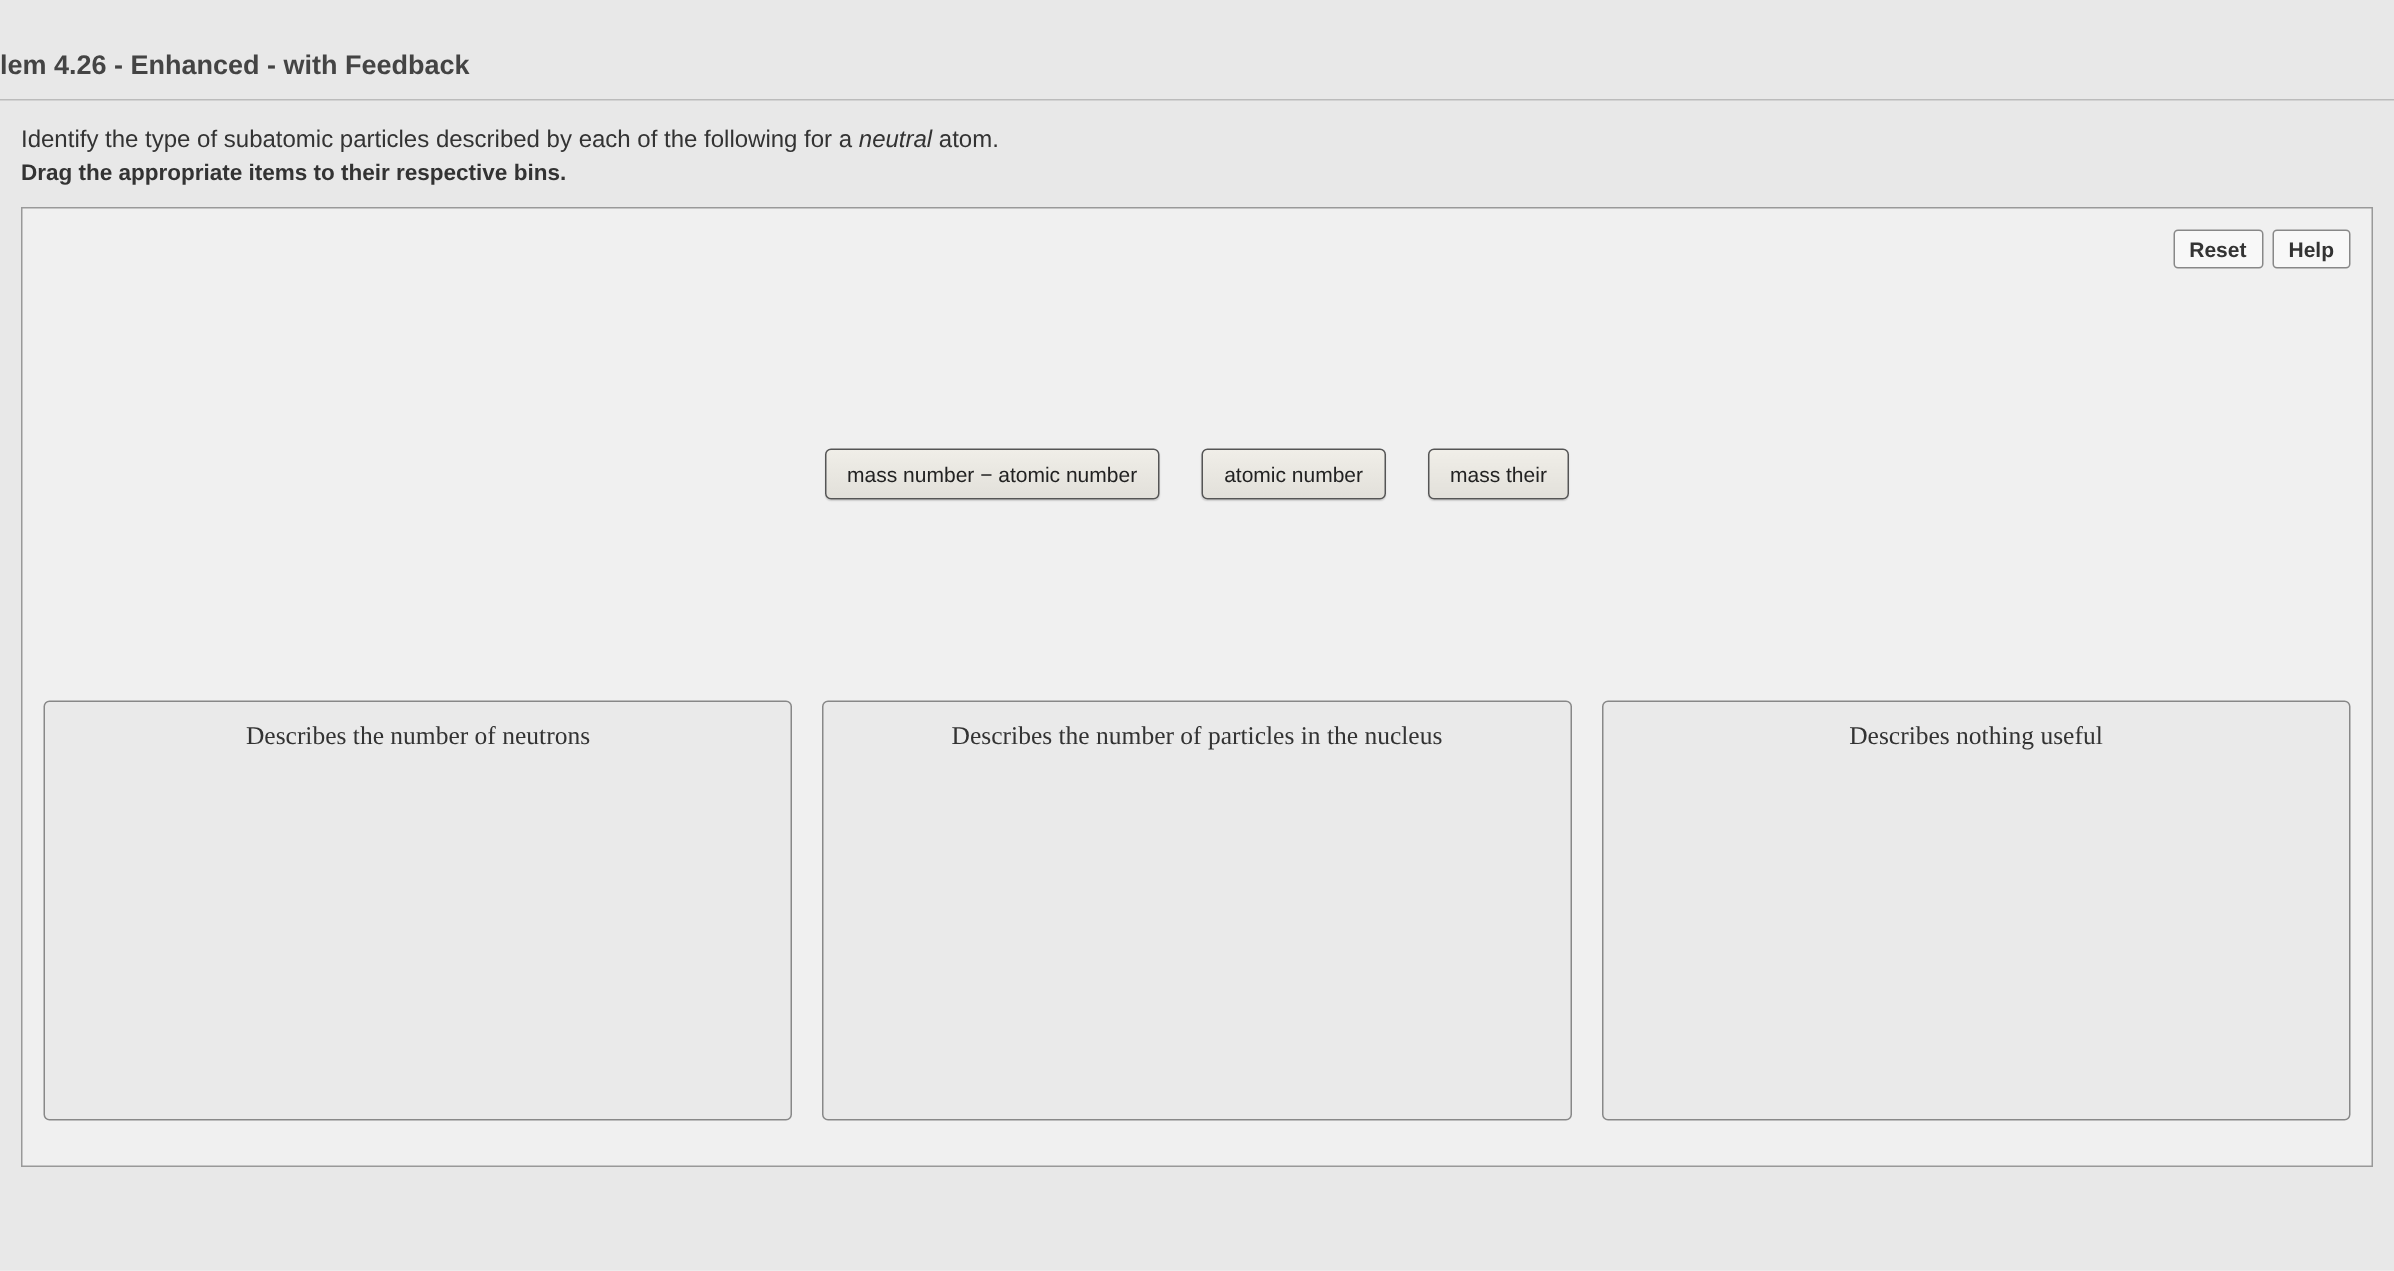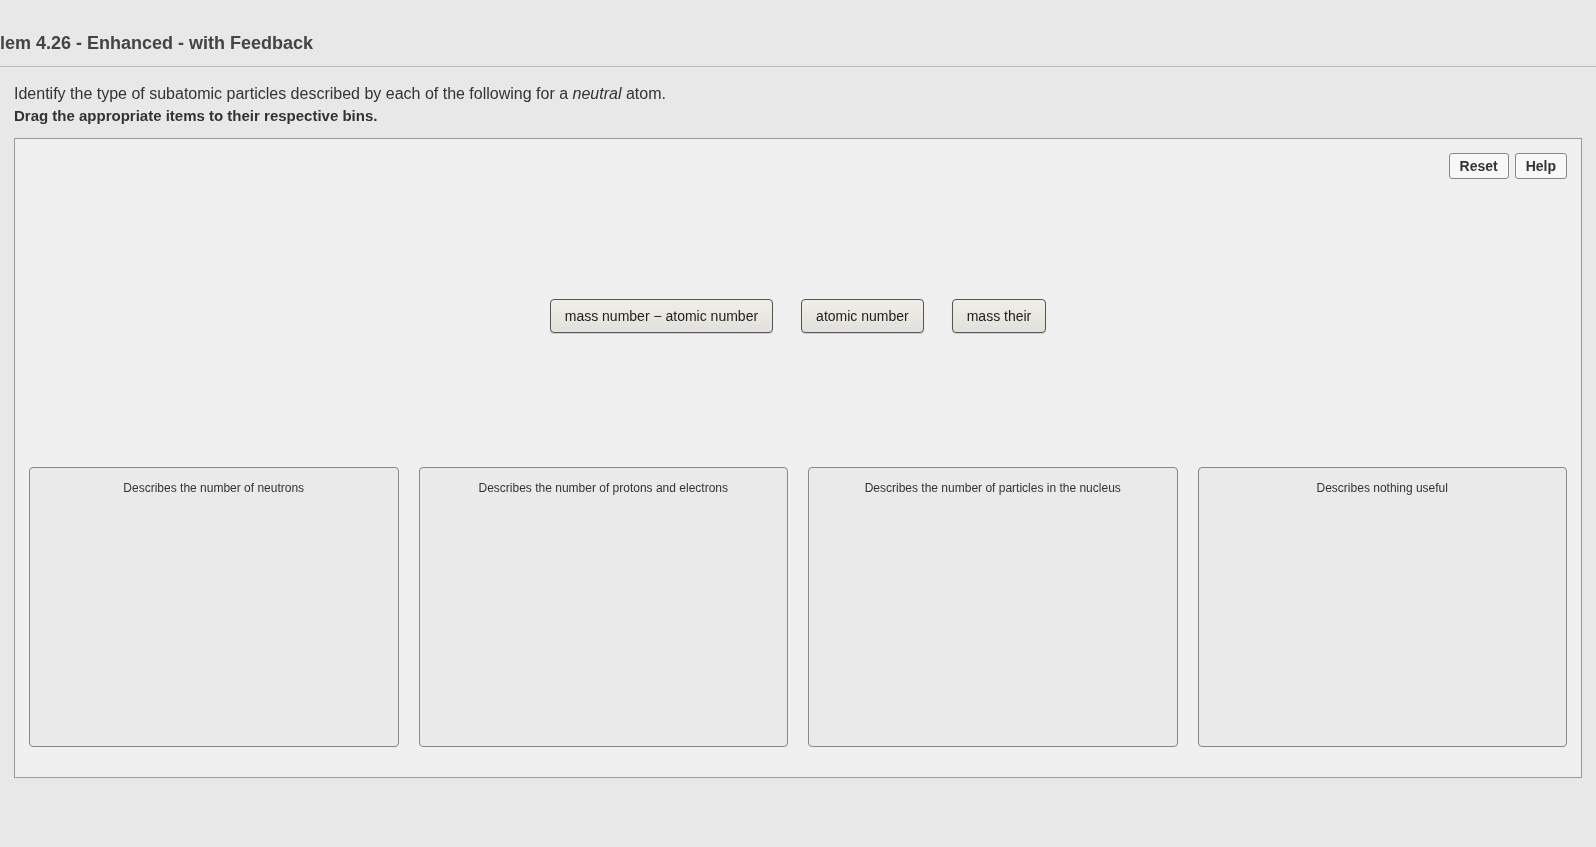--- a/index.html
+++ b/index.html
@@ -95,23 +95,24 @@
     .bin {
       flex: 1;
       border: 1px solid #888;
       border-radius: 4px;
       background: #eaeaea;
       height: 280px;
       padding: 12px 8px;
       text-align: center;
     }
     .bin-label {
-      font-size: 12px;
+      font-size: 17px;
       color: #333;
       line-height: 1.35;
+      font-family: Liberation Serif, serif;
     }
   </style>
 </head>
 <body>
 
 <div class="header">
   <span>lem 4.26 - Enhanced - with Feedback</span>
 </div>
 
 <div class="content">
@@ -130,23 +131,20 @@
       <div class="drag-item">mass number − atomic number</div>
       <div class="drag-item">atomic number</div>
       <div class="drag-item">mass their</div>
     </div>
 
     <div class="bins-row">
       <div class="bin">
         <div class="bin-label">Describes the number of neutrons</div>
       </div>
       <div class="bin">
-        <div class="bin-label">Describes the number of protons and electrons</div>
-      </div>
-      <div class="bin">
         <div class="bin-label">Describes the number of particles in the nucleus</div>
       </div>
       <div class="bin">
         <div class="bin-label">Describes nothing useful</div>
       </div>
     </div>
   </div>
 </div>
 
 </body></html>

